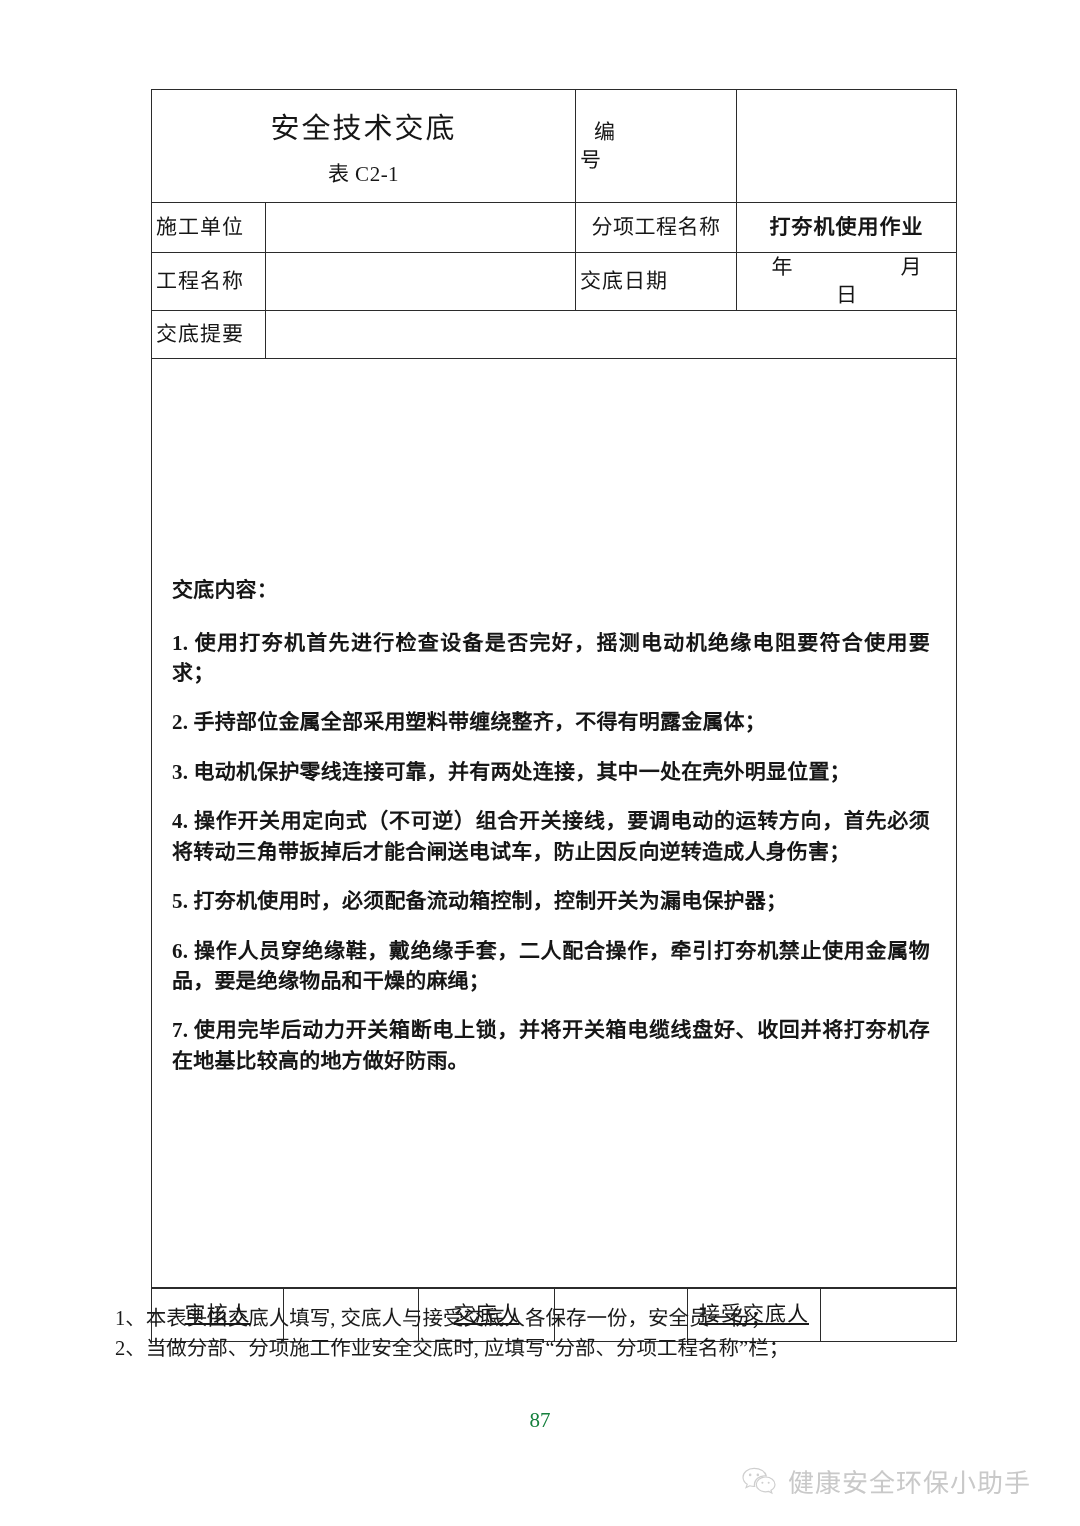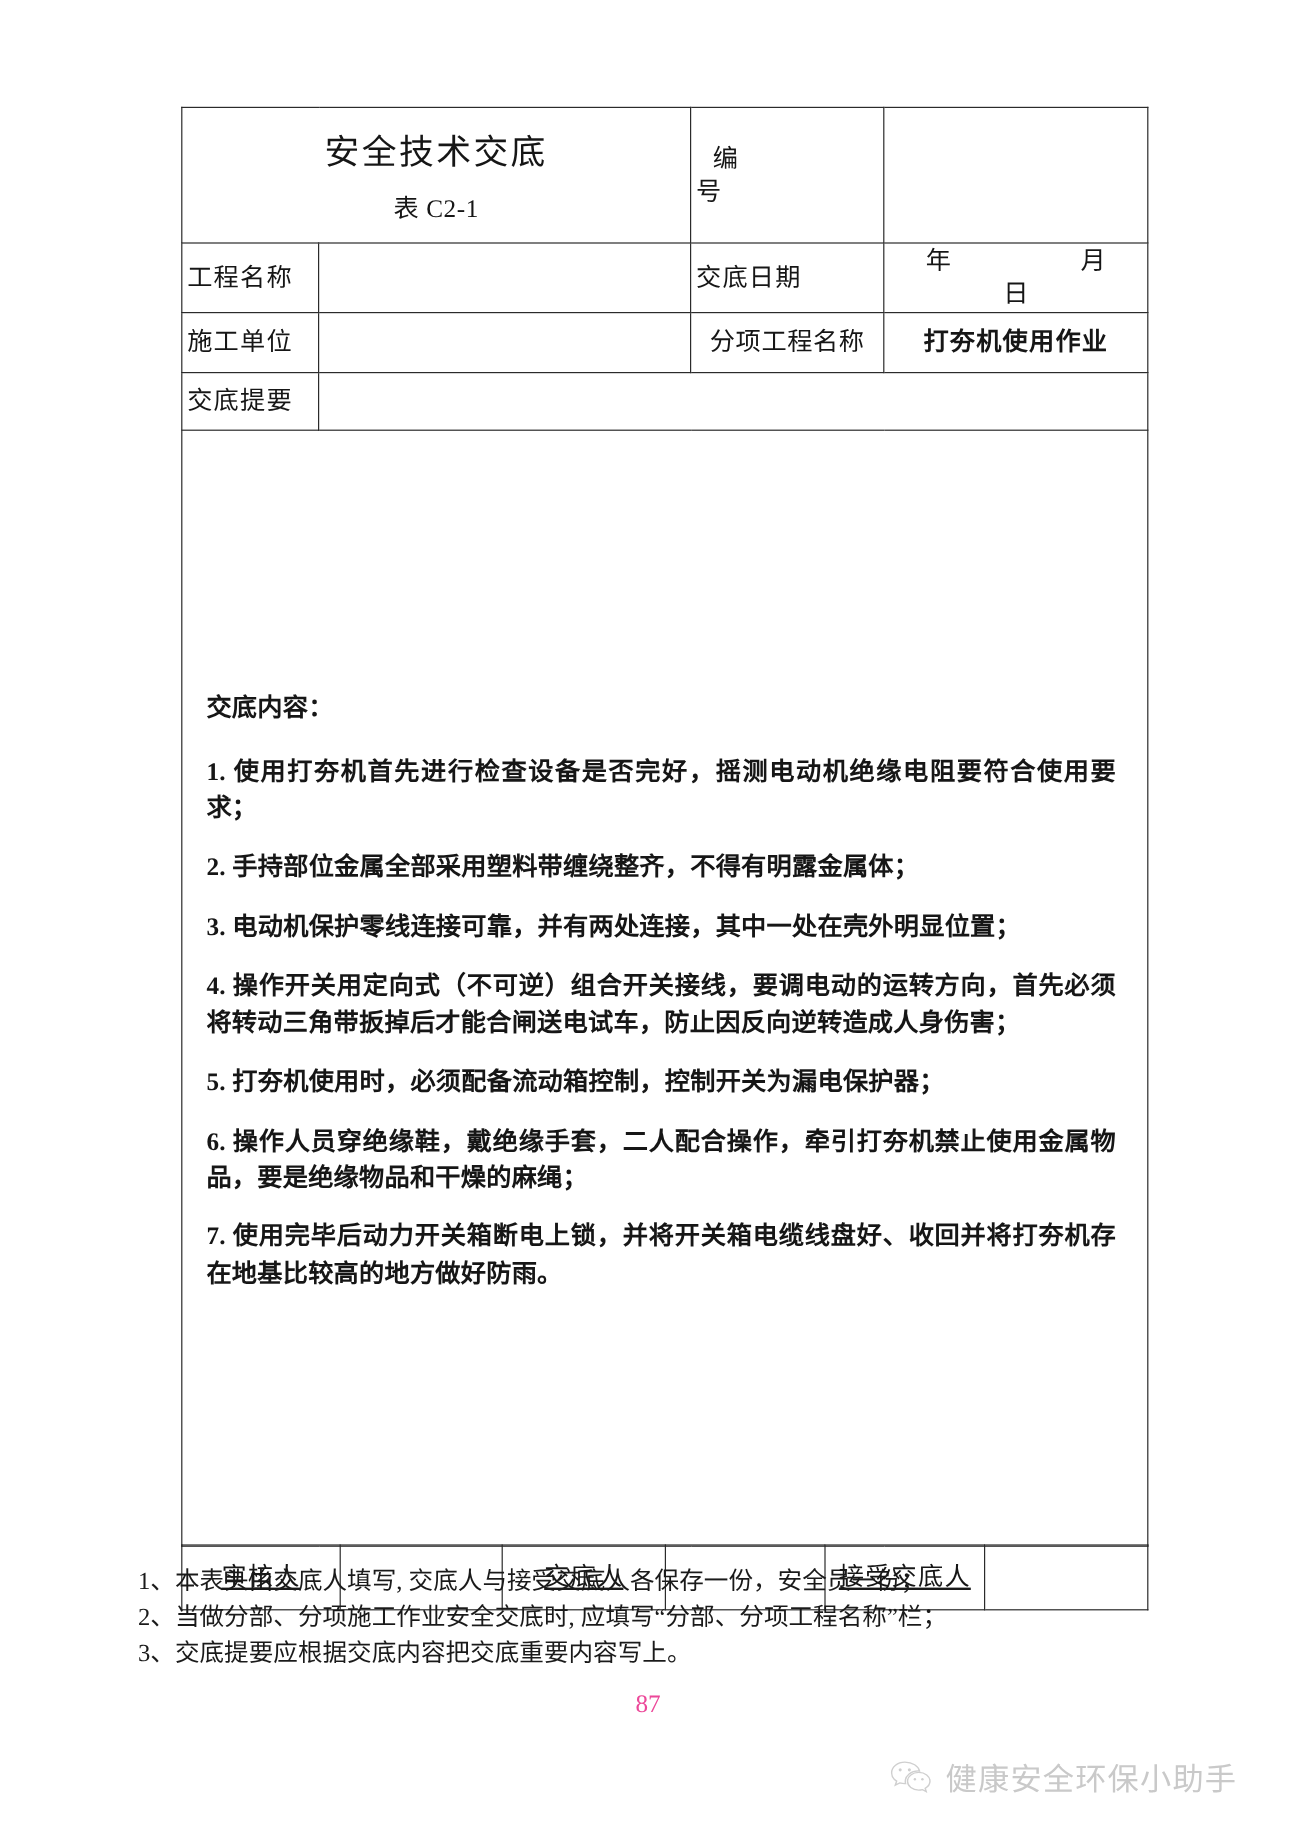--- a/index.html
+++ b/index.html
@@ -136,21 +136,21 @@
   .note-line { white-space: nowrap; }
 
   
   .page-number {
     position: absolute;
     top: 1408px;
     left: 0;
     width: 1080px;
     text-align: center;
     font-size: 21px;
-    color: #ec4899;
+    color: #15803d;
   }
 
   
   .watermark {
     position: absolute;
     left: 742px;
     top: 1462px;
     display: flex;
     align-items: center;
     gap: 12px;
@@ -187,33 +187,33 @@
           <span class="title-main">安全技术交底</span>
           <span class="title-sub">表 C2-1</span>
         </td>
         <td class="cell-label">
           <span class="spaced-wide">编　　号</span>
         </td>
         <td class="cell-value"></td>
       </tr>
 
       <tr class="row-std">
+        <td class="cell-label">施工单位</td>
+        <td class="cell-value"></td>
+        <td class="cell-label-wide">分项工程名称</td>
+        <td class="cell-value-bold">打夯机使用作业</td>
+      </tr>
+
+      <tr class="row-std">
         <td class="cell-label">工程名称</td>
         <td class="cell-value"></td>
         <td class="cell-label">交底日期</td>
         <td class="cell-value">
           <span class="date-blanks">年　　月　　日</span>
         </td>
-      </tr>
-
-      <tr class="row-std">
-        <td class="cell-label">施工单位</td>
-        <td class="cell-value"></td>
-        <td class="cell-label-wide">分项工程名称</td>
-        <td class="cell-value-bold">打夯机使用作业</td>
       </tr>
 
       <tr class="row-brief">
         <td class="cell-label">交底提要</td>
         <td class="cell-value" colspan="3"></td>
       </tr>
 
       <tr>
         <td class="cell-content" colspan="4">
           <div class="content-inner">
@@ -249,21 +249,20 @@
         <td class="cell-sign-label">接受交底人</td>
         <td class="cell-sign-blank"></td>
       </tr>
     </tbody>
   </table>
 </div>
 
 <div class="notes">
   <div class="note-line">1、本表头由交底人填写, 交底人与接受交底人各保存一份，安全员一份；</div>
   <div class="note-line">2、当做分部、分项施工作业安全交底时, 应填写“分部、分项工程名称”栏；</div>
-  <div class="note-line">3、交底提要应根据交底内容把交底重要内容写上。</div>
 </div>
 
 <div class="page-number">87</div>
 
 <div class="watermark">
   <span class="wm-icon-wrap">
     <svg class="wm-icon" viewBox="0 0 40 34" xmlns="http://www.w3.org/2000/svg" aria-hidden="true">
       <path d="M14.2 2.2C7.0 2.2 1.2 6.9 1.2 12.7c0 3.3 1.9 6.3 4.9 8.2l-1.3 3.9 4.4-2.2c1.5.4 3.1.7 4.8.7h.9c-.2-.7-.3-1.5-.3-2.2 0-5.7 5.7-10.3 12.7-10.3.4 0 .8 0 1.2.1C27.6 6.2 21.6 2.2 14.2 2.2z" fill="none" stroke="#cfcfcf" stroke-width="1.4"></path>
       <circle cx="9.6" cy="9.8" r="1.5" fill="#cfcfcf"></circle>
       <circle cx="18.6" cy="9.8" r="1.5" fill="#cfcfcf"></circle>

